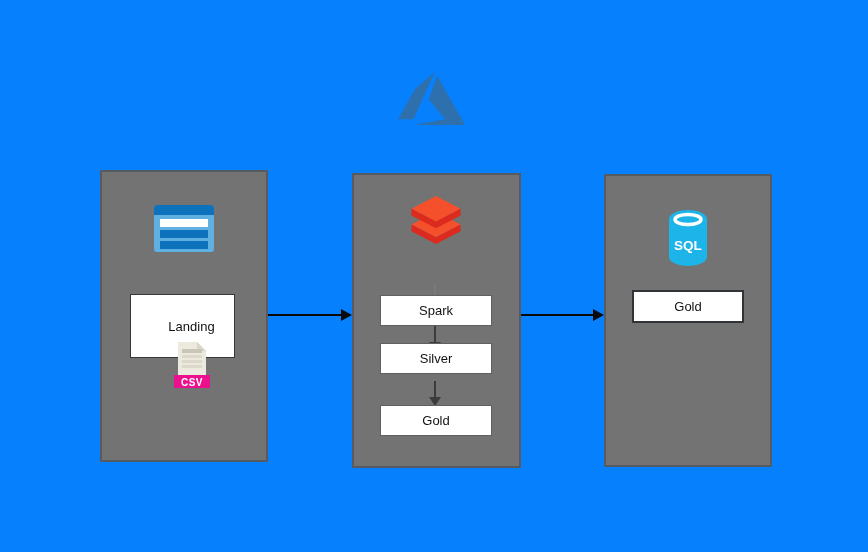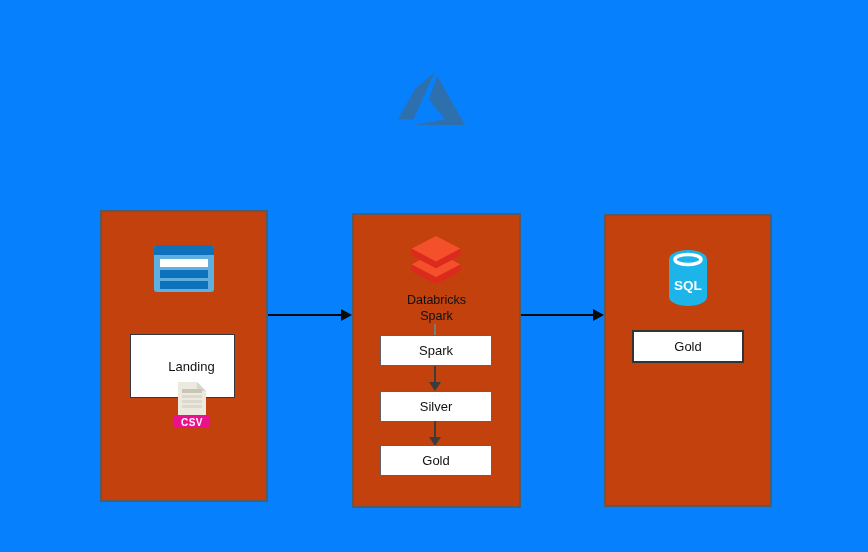--- a/index.html
+++ b/index.html
@@ -7,43 +7,42 @@
     width:868px;height:552px;overflow:hidden;position:relative;
     background:#0680fc;
     font-family:"Liberation Sans", sans-serif;
   }
   .canvas{position:absolute;inset:0;}
   svg{display:block;position:absolute;}
 
   .azure-logo{left:398px;top:72px;width:67px;height:53px;}
 
   .panel{
-    position:absolute;background:#c2410c;border:2px solid #555b61;
+    position:absolute;background:#737373;border:2px solid #555b61;
     box-sizing:border-box;
-    margin-top:40px;
   }
   .panel-source{left:100px;top:170px;width:168px;height:292px;}
   .panel-databricks{left:352px;top:173px;width:169px;height:295px;}
   .panel-sql{left:604px;top:174px;width:168px;height:293px;}
 
   
   .storage-icon{left:52px;top:33px;width:60px;height:47px;}
   .csv-icon{left:72px;top:170px;width:36px;height:46px;z-index:5;}
   .databricks-logo{left:52px;top:20px;width:60px;height:53px;}
   .sql-icon{left:63px;top:34px;width:38px;height:57px;}
 
   .node{
     position:absolute;background:#ffffff;box-sizing:border-box;
     display:flex;align-items:center;justify-content:center;
     font-size:13px;color:#111111;
   }
   .landing-box{left:28px;top:122px;width:105px;height:64px;border:1.5px solid #33383c;z-index:2;padding-left:18px;}
   .stage{left:26px;width:112px;height:31px;border:1.5px solid #5d6166;}
   .stage-bronze{top:120px;}
-  .stage-silver{top:176px;}
+  .stage-silver{top:168px;}
   .stage-gold{top:230px;}
   .gold-box{left:26px;top:114px;width:112px;height:33px;border:2px solid #303438;}
 
   .db-caption{
     position:absolute;left:0;top:77px;width:165px;
     text-align:center;font-size:12.5px;line-height:16px;color:#111111;
   }
   .stub{position:absolute;left:80px;top:109px;width:1.5px;height:12px;background:#7a7a7a;}
 
   
@@ -110,24 +109,20 @@
   <div class="panel panel-databricks">
     <svg class="databricks-logo" viewBox="0 0 60 54">
       <polygon points="30,17 55,30 30,43 5,30" fill="#f4502c"></polygon>
       <polygon points="5,30 5,37 30,50 30,43" fill="#dc2b1e"></polygon>
       <polygon points="55,30 55,37 30,50 30,43" fill="#dc2b1e"></polygon>
       <polygon points="30,1 55,14 30,27 5,14" fill="#f4502c"></polygon>
       <polygon points="5,14 5,21 30,34 30,27" fill="#dc2b1e"></polygon>
       <polygon points="55,14 55,21 30,34 30,27" fill="#dc2b1e"></polygon>
     </svg>
 
-    <div class="db-caption">
-      <div>Databricks</div>
-      <div>Spark</div>
-    </div>
 
     <div class="stub"></div>
 
     <div class="node stage stage-bronze">
       <span>Spark</span>
     </div>
 
     <div class="v-arrow va-1">
       <div class="v-line"></div>
       <div class="v-head"></div>

